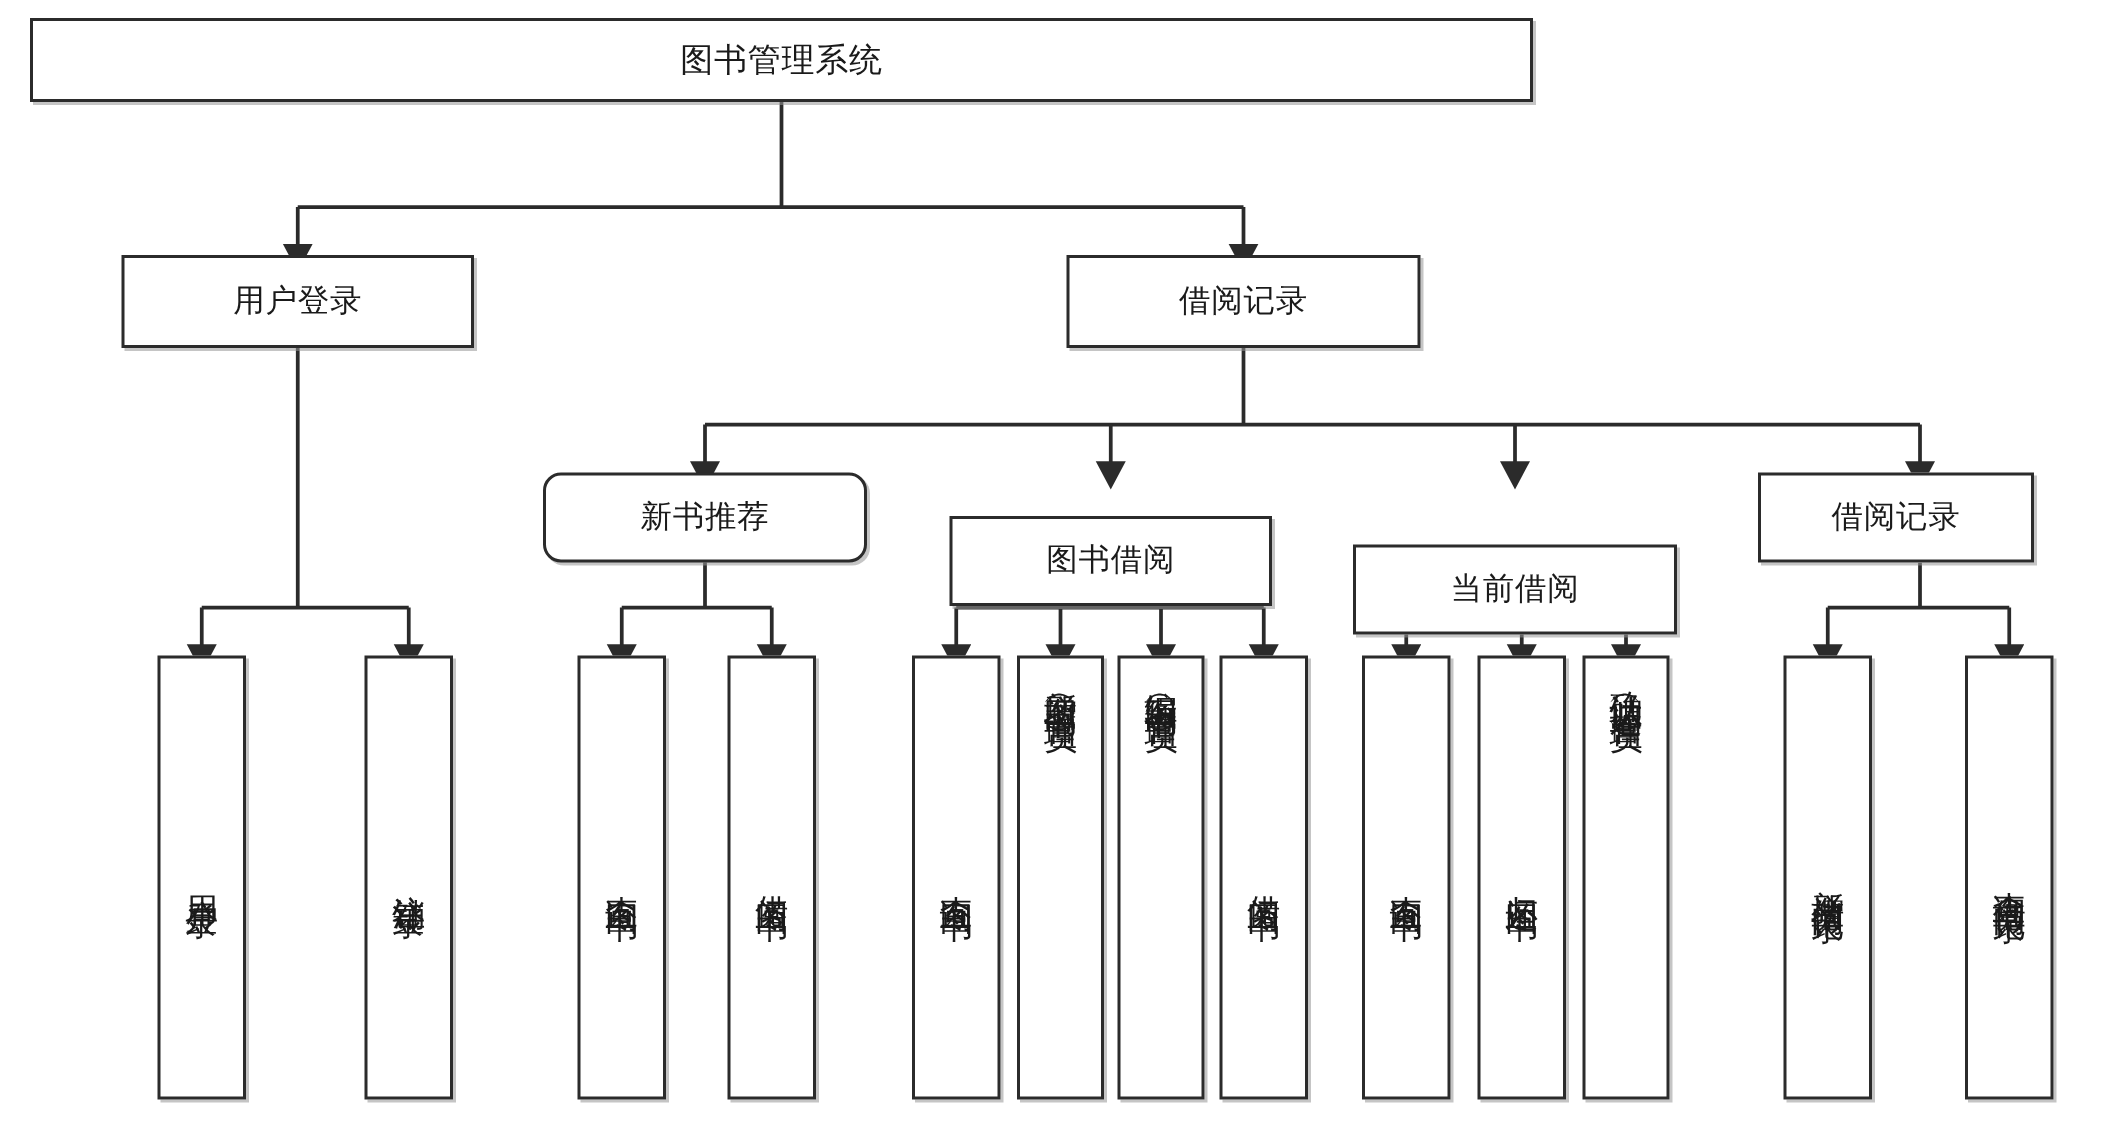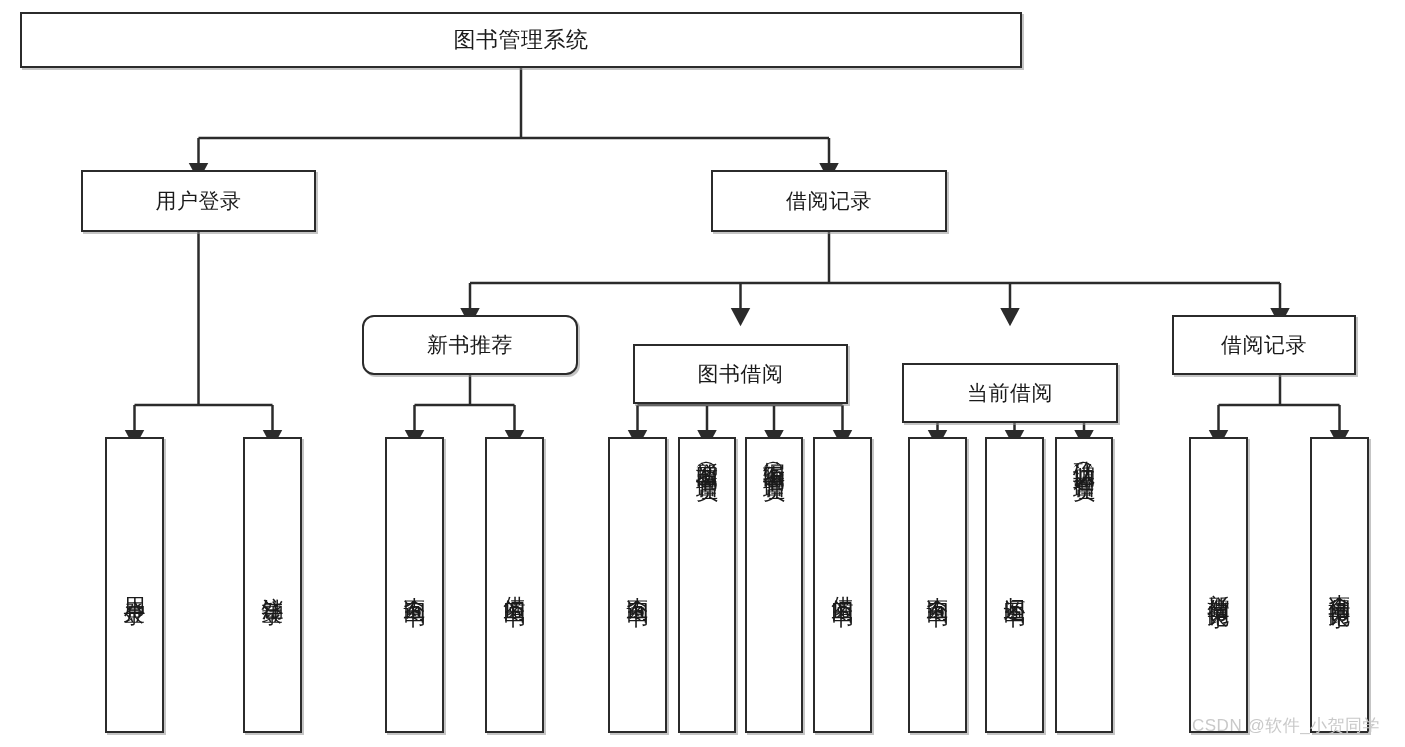--- a/index.html
+++ b/index.html
@@ -177,14 +177,13 @@
       <div class="node-box node-v" style="left: 1055px; top: 437px; width: 58px; height: 296px;">
         <span class="node-label">确认归还（管理员）</span>
       </div>
       <div class="node-box node-v center-text" style="left: 1189px; top: 437px; width: 59px; height: 296px;">
         <span class="node-label">新增借阅记录</span>
       </div>
       <div class="node-box node-v center-text" style="left: 1310px; top: 437px; width: 59px; height: 296px;">
         <span class="node-label">查询借阅记录</span>
       </div>
     </div>
-  <div class="watermark" style="left: 1192px; top: 714px;">CSDN @软件_小贺同学</div>
 </div>
 
 </body></html>

